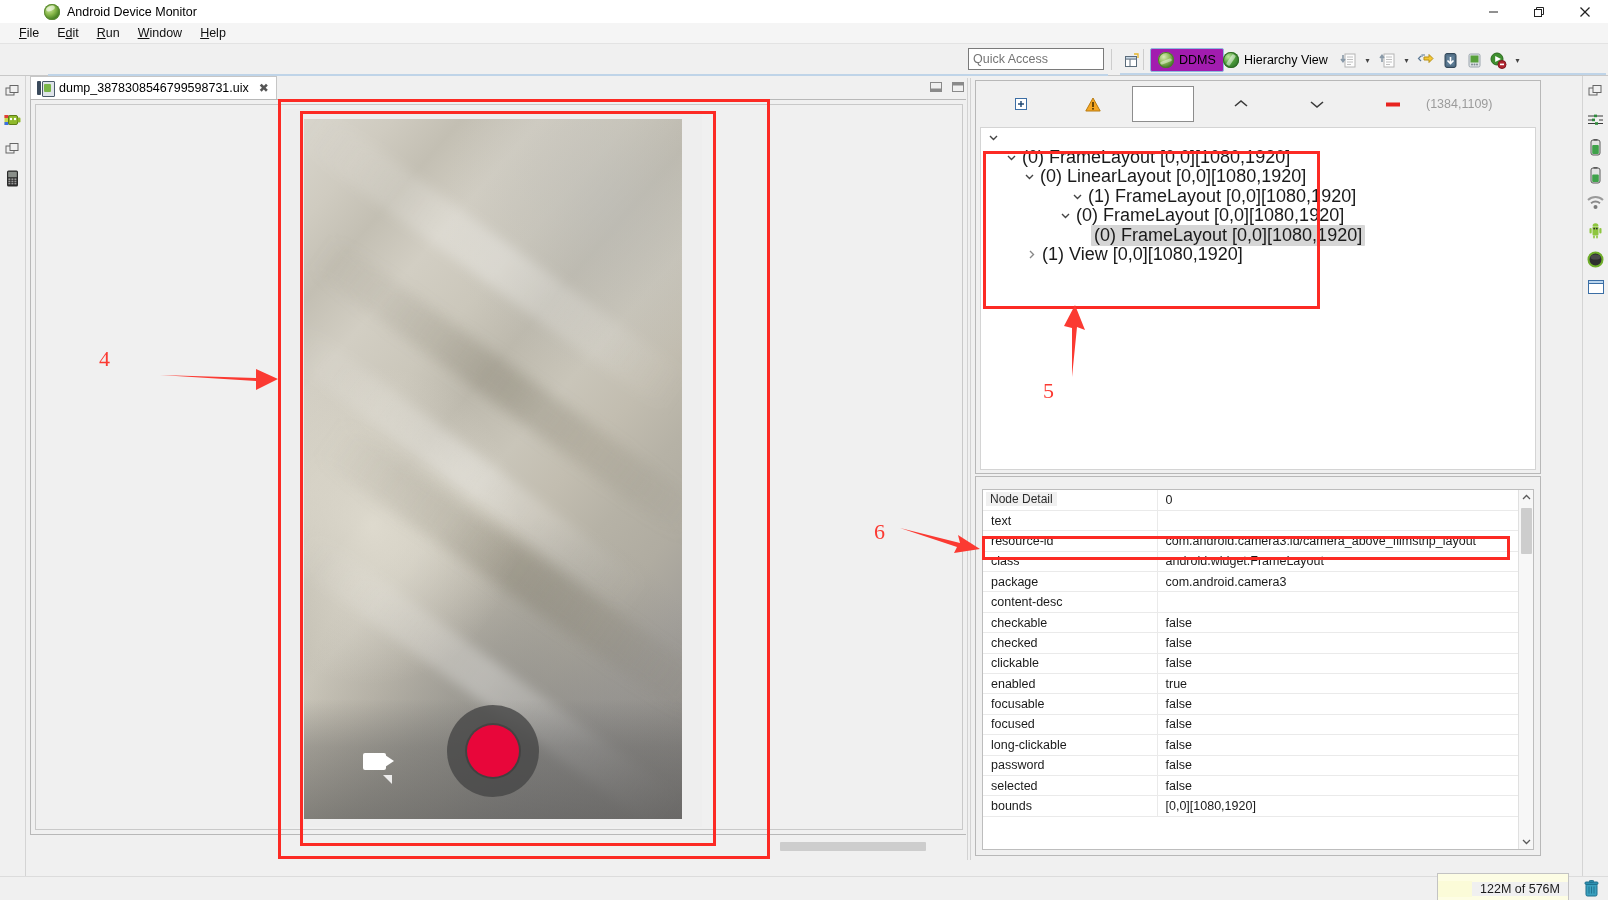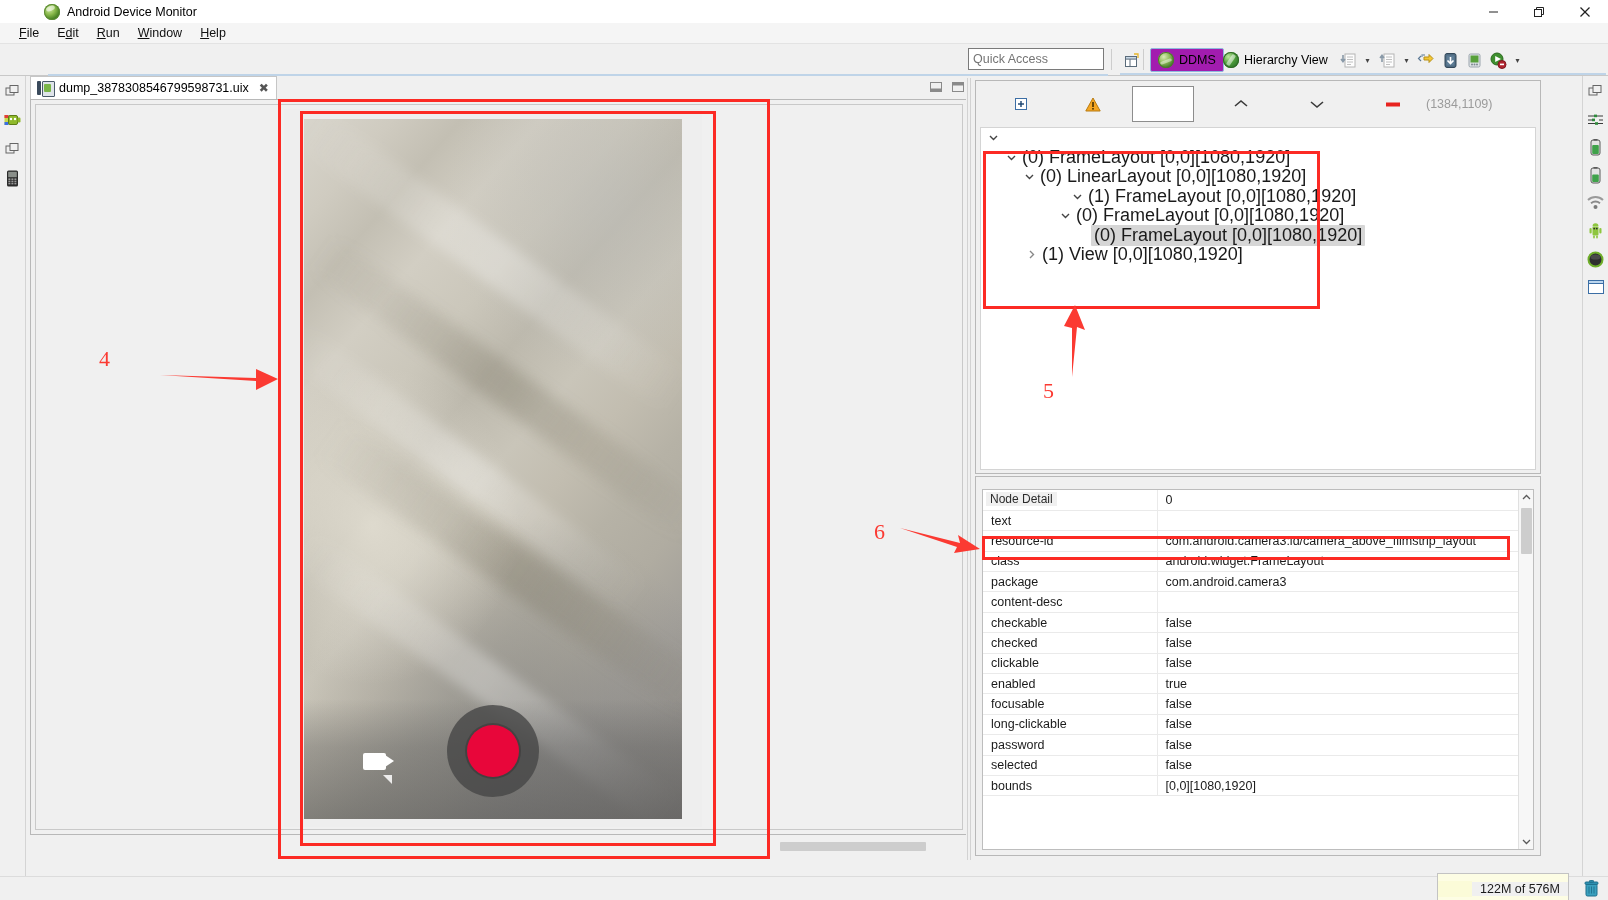--- a/index.html
+++ b/index.html
@@ -781,20 +781,24 @@
               </tr>
             <tr>
                 <td class="k">enabled</td>
                 <td class="v">true</td>
               </tr>
             <tr>
                 <td class="k">focusable</td>
                 <td class="v">false</td>
               </tr>
             <tr>
+                <td class="k">focused</td>
+                <td class="v">false</td>
+              </tr>
+            <tr>
                 <td class="k">long-clickable</td>
                 <td class="v">false</td>
               </tr>
             <tr>
                 <td class="k">password</td>
                 <td class="v">false</td>
               </tr>
             <tr>
                 <td class="k">selected</td>
                 <td class="v">false</td>

